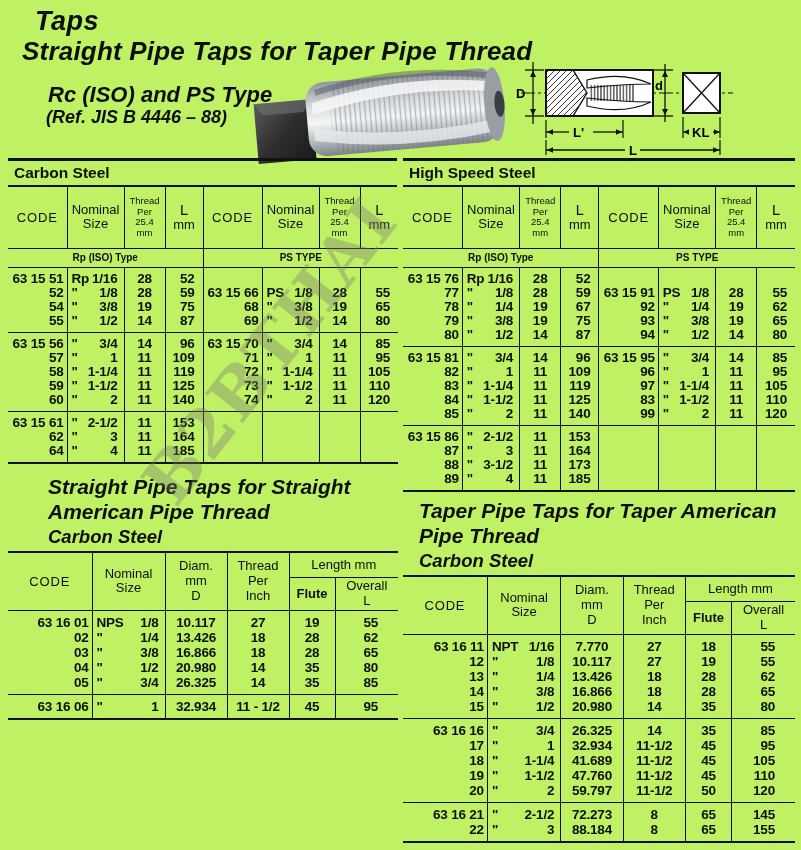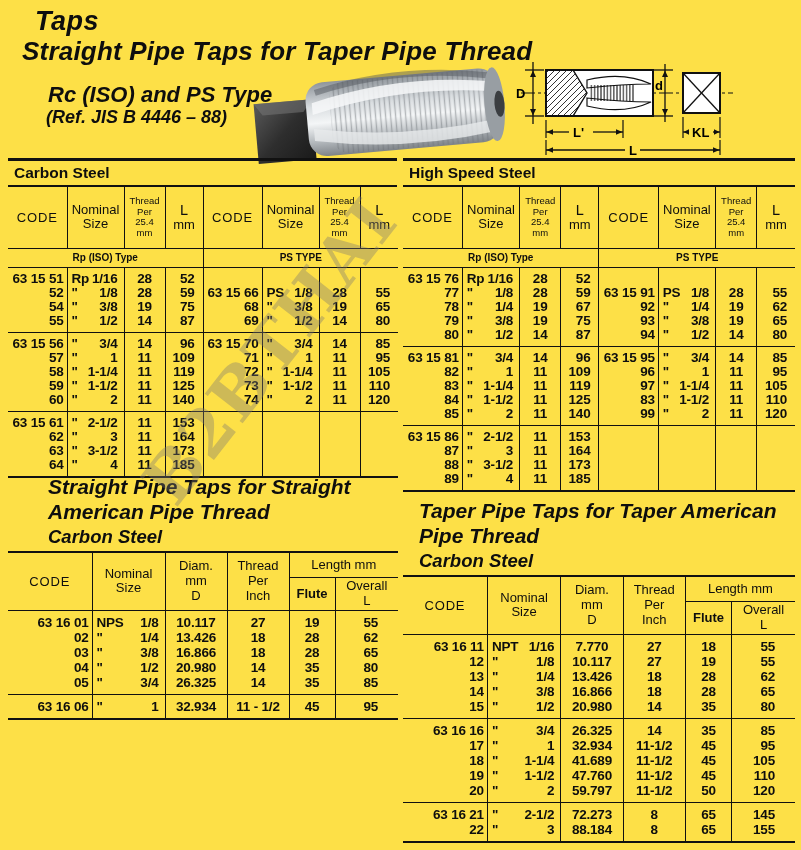--- a/index.html
+++ b/index.html
@@ -1,16 +1,16 @@
 <!DOCTYPE html>
 <html><head>
 <meta charset="utf-8">
 <style>
   html,body{margin:0;padding:0;background:#e8e8e8;}
-  .page{position:relative;width:801px;height:850px;background:#fde047;
+  .page{position:relative;width:801px;height:850px;background:#bef264;
         font-family:"Liberation Sans",sans-serif;color:#0e0e0e;overflow:hidden;margin:0 auto;}
 
   
   .t-title{position:absolute;left:35px;top:6px;font-style:italic;font-weight:bold;font-size:27px;letter-spacing:.5px;}
   .t-sub{position:absolute;left:22px;top:36px;font-style:italic;font-weight:bold;font-size:26px;letter-spacing:.2px;}
   .t-type{position:absolute;left:48px;top:82px;font-style:italic;font-weight:bold;font-size:22px;text-align:right;}
   .t-ref{position:absolute;left:46px;top:107px;font-style:italic;font-weight:bold;font-size:18px;}
 
   
   .watermark{position:absolute;left:70px;top:312px;width:400px;text-align:center;
@@ -438,35 +438,20 @@
                 <span>3</span>
               </div>
             </td>
             <td class="c-thr">11</td>
             <td class="c-l">164</td>
             <td class="c-code"></td>
             <td class="c-nom"></td>
             <td class="c-thr"></td>
             <td class="c-l"></td>
           </tr>
-          <tr>
-            <td class="c-code">63</td>
-            <td class="c-nom">
-              <div class="nomwrap">
-                <span>"</span>
-                <span>3-1/2</span>
-              </div>
-            </td>
-            <td class="c-thr">11</td>
-            <td class="c-l">173</td>
-            <td class="c-code"></td>
-            <td class="c-nom"></td>
-            <td class="c-thr"></td>
-            <td class="c-l"></td>
-          </tr>
           <tr class="glast">
             <td class="c-code">64</td>
             <td class="c-nom">
               <div class="nomwrap">
                 <span>"</span>
                 <span>4</span>
               </div>
             </td>
             <td class="c-thr">11</td>
             <td class="c-l">185</td>

